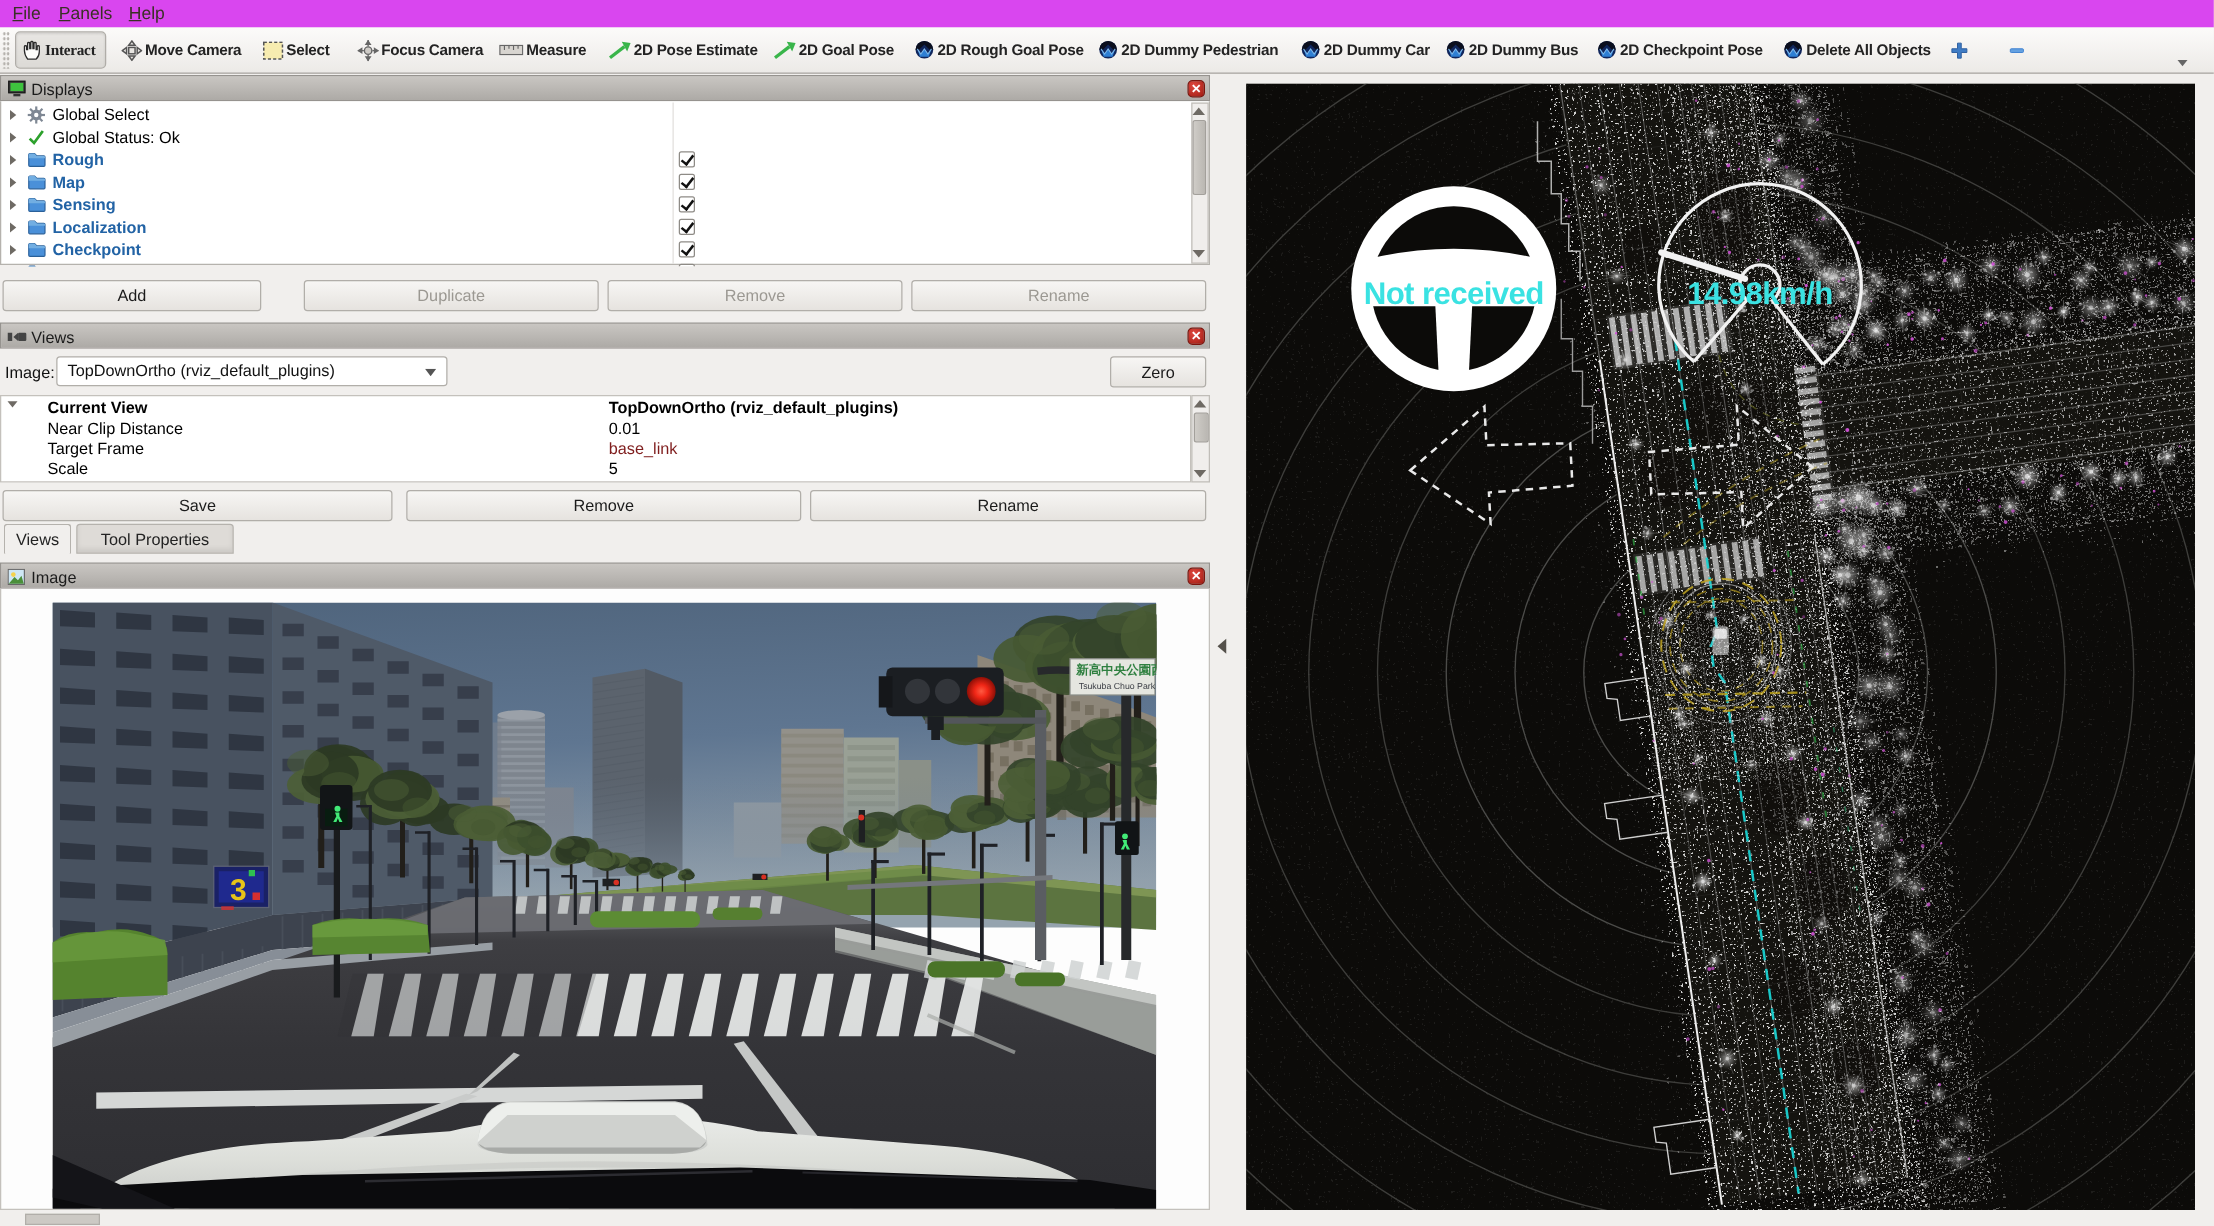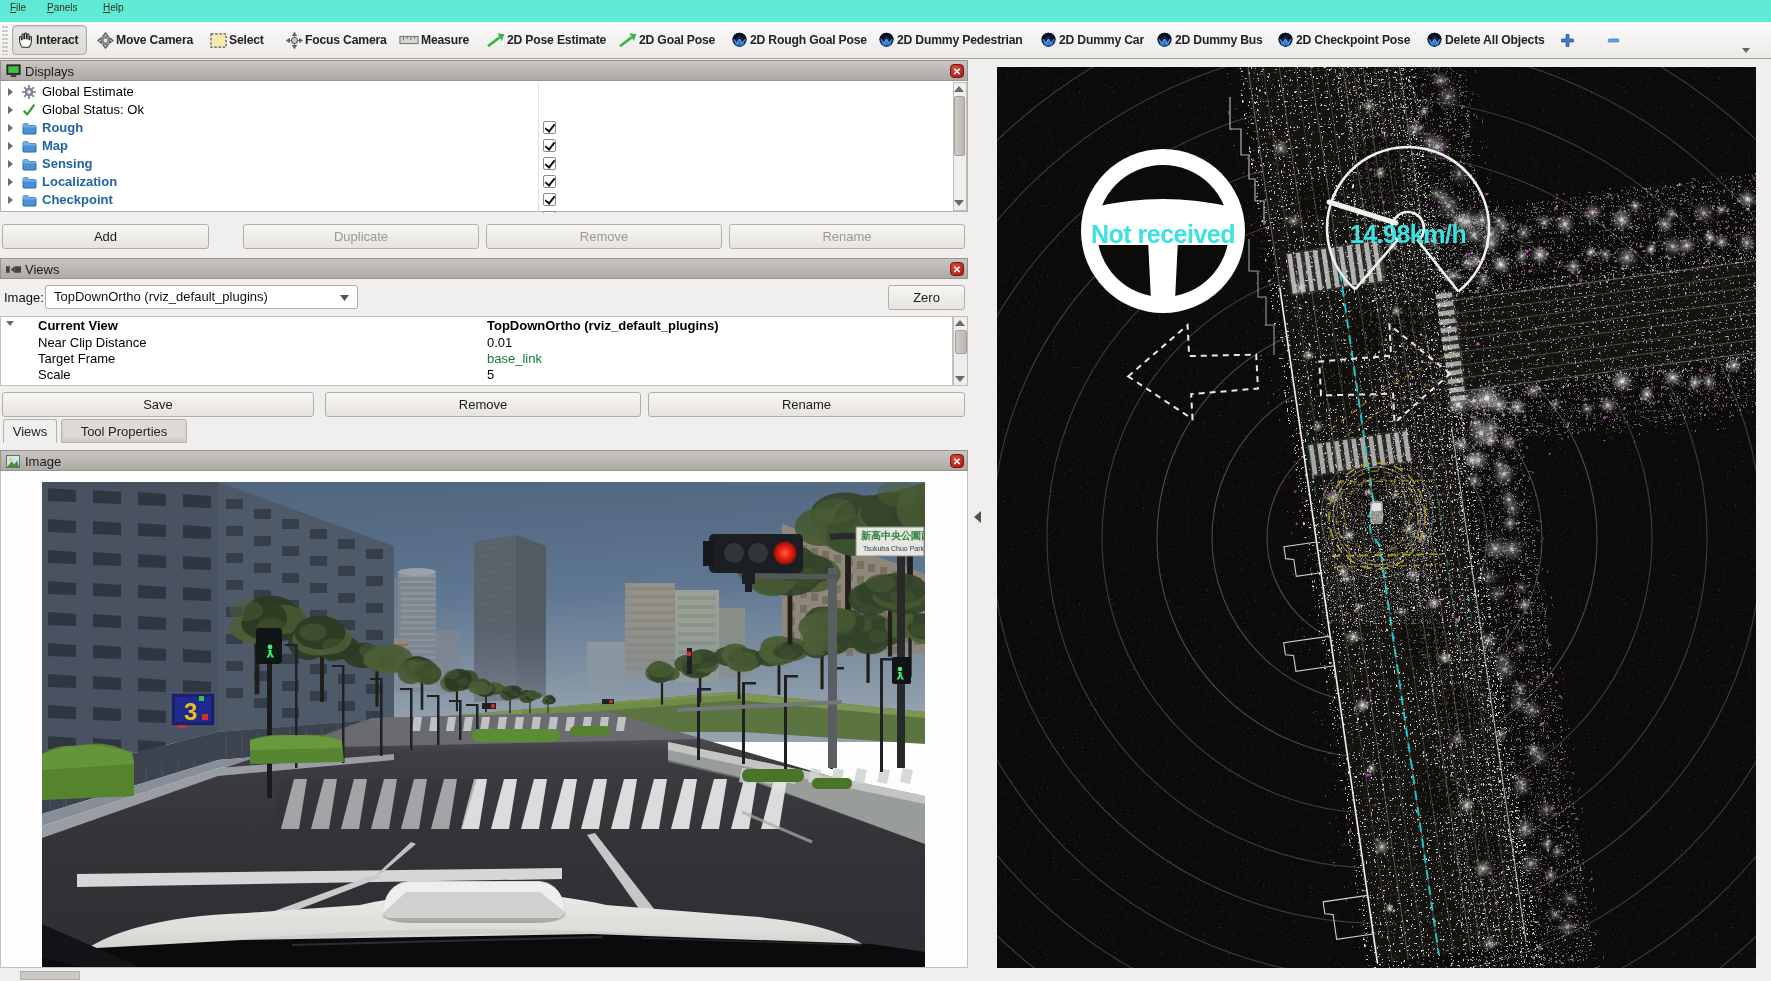--- a/index.html
+++ b/index.html
@@ -1,22 +1,22 @@
 <!DOCTYPE html>
 <html><head><meta charset="utf-8"><style>
 *{margin:0;padding:0;box-sizing:border-box;}
 html,body{width:1771px;height:981px;overflow:hidden;background:#f1efed;font-family:"Liberation Sans",sans-serif;}
 .abs{position:absolute;}
-#menubar{position:absolute;left:0;top:0;width:1771px;height:22px;background:#5eead4;font-size:10px;color:#3a3025;}
+#menubar{position:absolute;left:0;top:0;width:1771px;height:22px;background:#d946ef;font-size:14px;color:#3a3025;}
 #menubar span{position:absolute;top:2px;}
 #menubar u{text-decoration:underline;}
 #toolbar{position:absolute;left:0;top:22px;width:1771px;height:37px;background:linear-gradient(#fcfbfa,#eceae7);border-bottom:1px solid #a5a29d;}
 .tbtn{position:absolute;top:3px;height:30px;display:flex;align-items:center;font-size:12.2px;font-weight:700;letter-spacing:-0.2px;color:#232323;white-space:nowrap;}
 .ticon{display:inline-block;margin-right:2px;}
-#interact{border:1px solid #b0ada8;border-radius:4px;background:linear-gradient(#e8e6e3,#dcdad6);padding:0 8px 0 4px;box-shadow:inset 0 1px 2px rgba(0,0,0,.12);}
+#interact{border:1px solid #b0ada8;border-radius:4px;background:linear-gradient(#e8e6e3,#dcdad6);padding:0 8px 0 4px;box-shadow:inset 0 1px 2px rgba(0,0,0,.12);font-family:Liberation Serif, serif;}
 .ptitle{position:absolute;left:0;width:968px;height:21px;background:linear-gradient(#c9c6c2,#adaaa6);border:1px solid #96938f;font-size:13px;color:#1b1b1b;}
 .ptitle .t{position:absolute;left:24px;top:3px;}
 .closebtn{position:absolute;right:3px;top:3px;width:14px;height:14px;background:radial-gradient(circle at 35% 30%,#e0493f,#9f1b12);border-radius:4px;border:1px solid #7a150e;color:#fff;font-size:10px;font-weight:700;text-align:center;line-height:13px;}
 .btn{position:absolute;height:25px;background:linear-gradient(#f7f6f4,#e6e3df);border:1px solid #b1aea9;border-radius:3px;font-size:13px;color:#1b1b1b;text-align:center;line-height:23px;}
 .btn.dis{color:#9b9892;}
 .treerow{position:absolute;font-size:13px;color:#000;height:18px;}
 .folder{color:#2263a5;font-weight:700;}
 .arrow-r{position:absolute;width:0;height:0;border-left:5px solid #6e6a64;border-top:4px solid transparent;border-bottom:4px solid transparent;}
 .cb{position:absolute;width:13px;height:13px;background:#fff;border:1px solid #8e8b86;border-radius:2px;}
 .cb:after{content:"";position:absolute;left:3px;top:0px;width:4px;height:8px;border:solid #111;border-width:0 2.2px 2.2px 0;transform:rotate(38deg);}
@@ -130,21 +130,21 @@
 <div class="abs" style="left:22px;top:85px"><svg width="14" height="14" viewBox="0 0 16 16">
       <circle cx="8" cy="8" r="5" fill="#7f8894"></circle>
       <g fill="#7f8894">
         <rect x="7" y="0" width="2" height="16"></rect>
         <rect x="0" y="7" width="16" height="2"></rect>
         <rect x="7" y="0" width="2" height="16" transform="rotate(45 8 8)"></rect>
         <rect x="7" y="0" width="2" height="16" transform="rotate(-45 8 8)"></rect>
       </g>
       <circle cx="8" cy="8" r="2" fill="#fff"></circle>
     </svg></div>
-<div class="treerow " style="left:42px;top:84px">Global Estimate</div>
+<div class="treerow " style="left:42px;top:84px">Global Select</div>
 <div class="arrow-r" style="left:8px;top:106px"></div>
 <div class="abs" style="left:22px;top:103px"><svg width="14" height="14" viewBox="0 0 16 16">
       <path d="M2 9 L6 13 L14 2" stroke="#2da12d" stroke-width="2.5" fill="none"></path>
     </svg></div>
 <div class="treerow " style="left:42px;top:102px">Global Status: Ok</div>
 <div class="arrow-r" style="left:8px;top:124px"></div>
 <div class="abs" style="left:22px;top:121px"><svg width="15" height="13" viewBox="0 0 16 14">
       <path d="M1 3 L1 12 Q1 13 2 13 L14 13 Q15 13 15 12 L15 5 Q15 4 14 4 L8 4 L6 2 L2 2 Q1 2 1 3 Z" fill="#4a90d9" stroke="#2a6099"></path>
       <path d="M1 6 L15 6 L15 5 Q15 4 14 4 L8 4 L6 2 L2 2 Q1 2 1 3 Z" fill="#72aee2" stroke="none"></path>
     </svg></div>
@@ -208,21 +208,21 @@
       <path d="M0 0 L9 0 L4.5 6 Z" fill="#555"></path>
     </svg></div>
 <div class="btn" style="left:888px;top:285px;width:77px">Zero</div>
 <div class="abs" style="left:0px;top:316px;width:953px;height:70px;background:#fff;border:1px solid #c4c1bc"></div>
 <div class="abs" style="left:6px;top:321px;width:0;height:0;border-top:5px solid #6e6a64;border-left:4px solid transparent;border-right:4px solid transparent"></div>
 <div class="abs" style="left:38px;top:318px;font-size:13px;font-weight:700;color:#000">Current View</div>
 <div class="abs" style="left:487px;top:318px;font-size:13px;font-weight:700;color:#000">TopDownOrtho (rviz_default_plugins)</div>
 <div class="abs" style="left:38px;top:335px;font-size:13px;color:#000">Near Clip Distance</div>
 <div class="abs" style="left:487px;top:335px;font-size:13px;color:#000">0.01</div>
 <div class="abs" style="left:38px;top:351px;font-size:13px;color:#000">Target Frame</div>
-<div class="abs" style="left:487px;top:351px;font-size:13px;color:#15803d">base_link</div>
+<div class="abs" style="left:487px;top:351px;font-size:13px;color:#7f1d1d">base_link</div>
 <div class="abs" style="left:38px;top:367px;font-size:13px;color:#000">Scale</div>
 <div class="abs" style="left:487px;top:367px;font-size:13px;color:#000">5</div>
 <div class="sb" style="left:953px;top:316px;width:15px;height:70px"></div>
 <div class="sbarr" style="left:955px;top:320px;border-bottom:6px solid #6e6a64"></div>
 <div class="sbarr" style="left:955px;top:376px;border-top:6px solid #6e6a64"></div>
 <div class="thumb" style="left:955px;top:330px;width:12px;height:24px"></div>
 <div class="btn" style="left:2px;top:392px;width:312px">Save</div>
 <div class="btn" style="left:325px;top:392px;width:316px">Remove</div>
 <div class="btn" style="left:648px;top:392px;width:317px">Rename</div>
 <div class="tab" style="left:3px;top:419px;width:54px;height:24px;background:#f1efed;border:1px solid #b5b2ad;border-bottom:none;border-radius:3px 3px 0 0;line-height:23px">Views</div>

